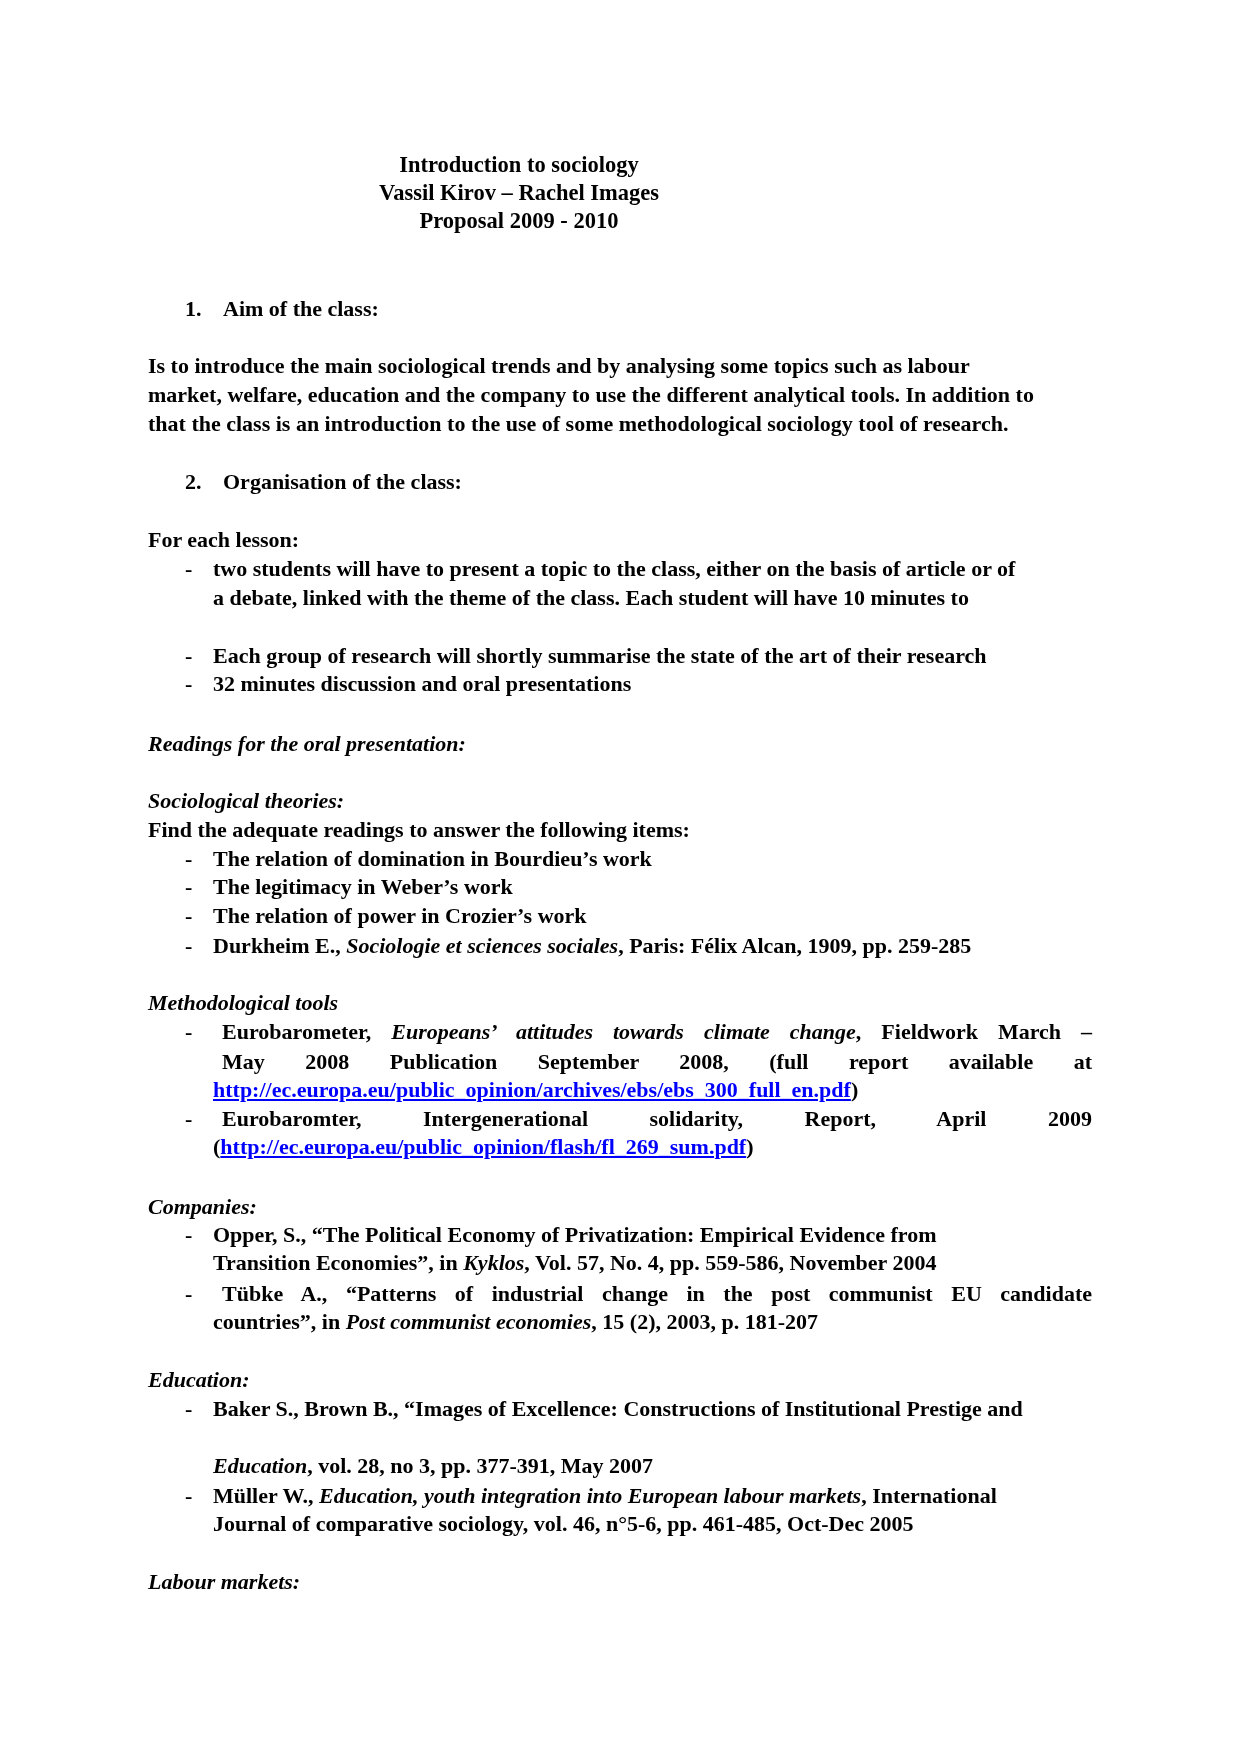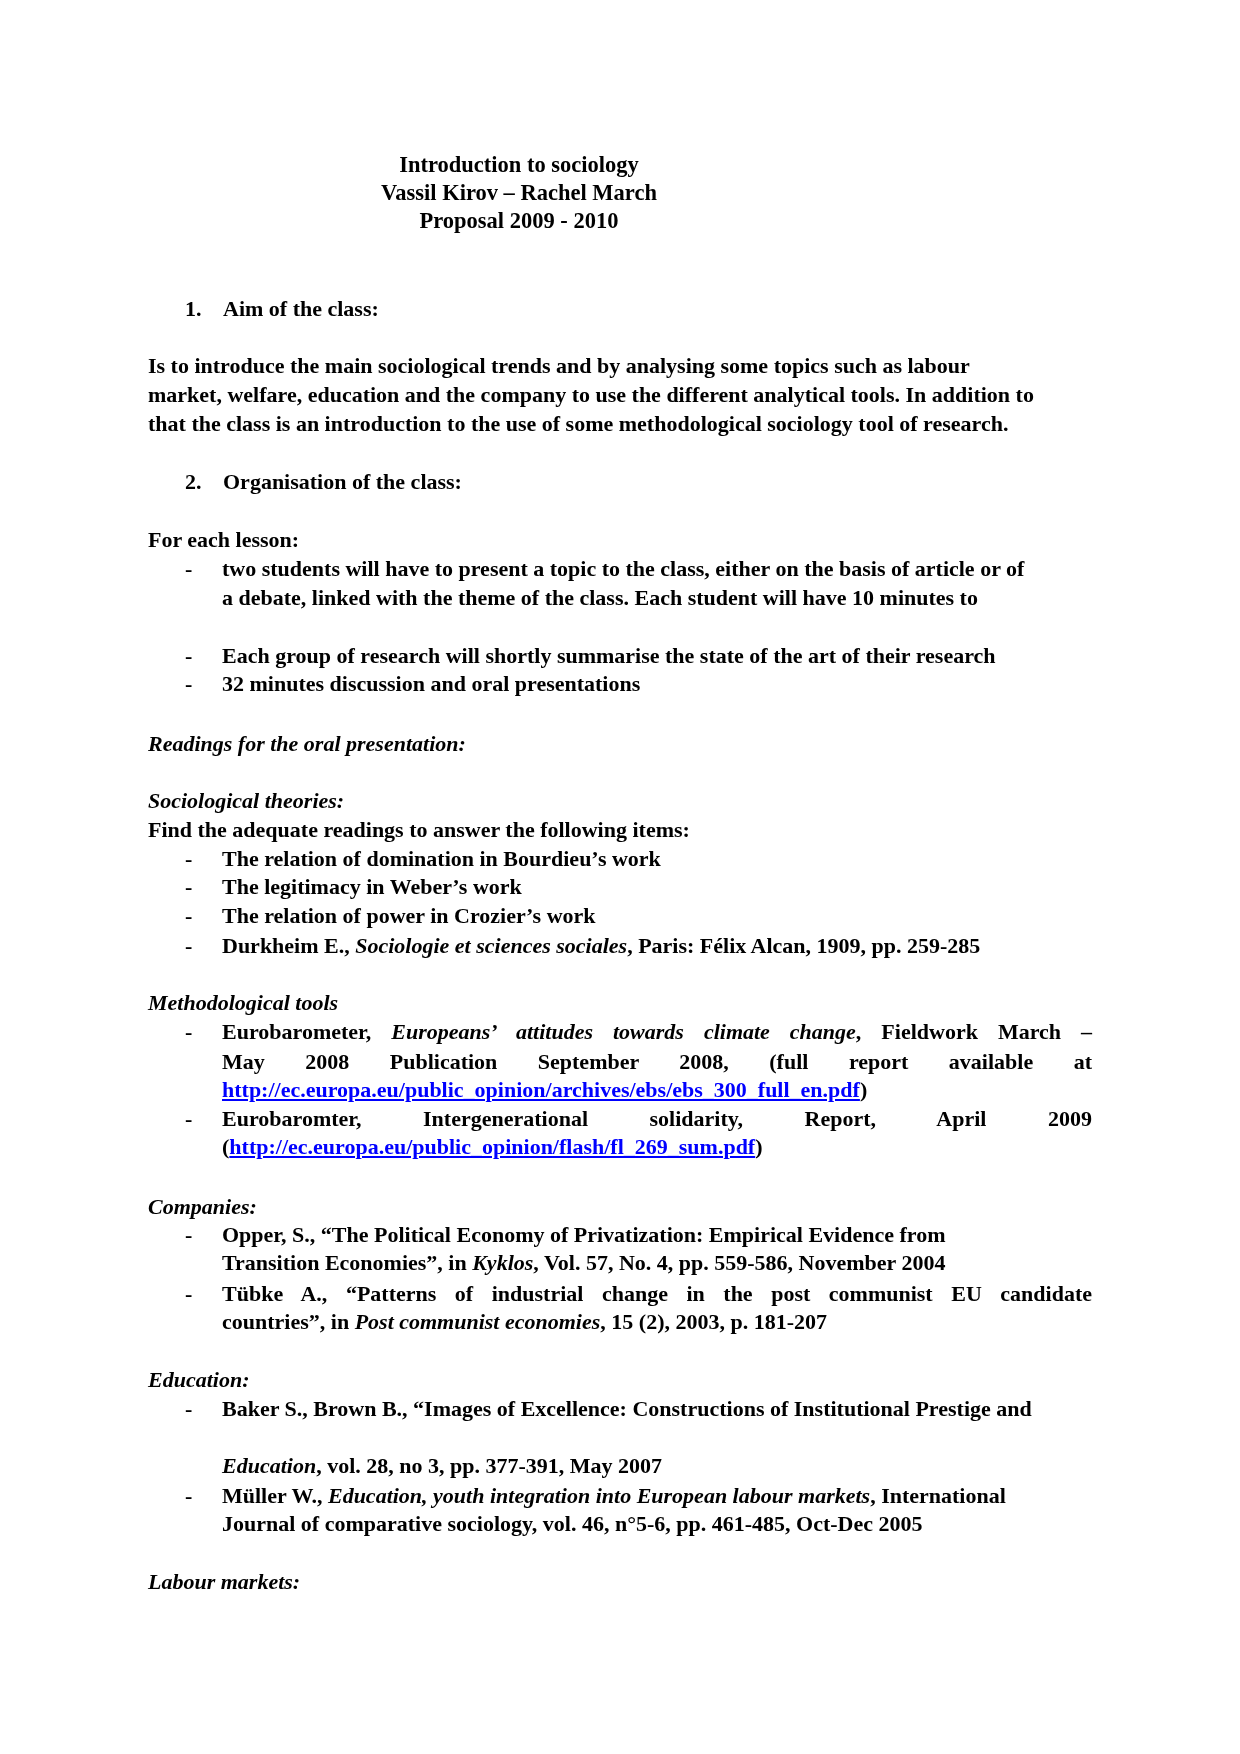--- a/index.html
+++ b/index.html
@@ -5,33 +5,33 @@
   html, body { margin: 0; padding: 0; background: #ffffff; }
   body { width: 1240px; height: 1754px; position: relative; overflow: hidden;
          font-family: "Liberation Serif", "DejaVu Serif", serif; color: #000; }
   .page { position: absolute; left: 0; top: 0; width: 1240px; height: 1754px; background: #fff; }
   .line { position: absolute; font-size: 22px; line-height: 28px; white-space: nowrap; font-weight: bold; }
   .title { left: 0; width: 1038px; text-align: center; font-weight: bold; font-size: 22.5px; }
   .body-l { left: 148px; }
   .num { left: 185px; font-weight: bold; }
   .numtxt { left: 223px; font-weight: bold; }
   .dash { left: 185px; }
-  .item { left: 222px; }
+  .item { left: 213px; }
   .just { left: 222px; width: 870px; text-align: justify; text-align-last: justify; white-space: normal; }
   .bi { font-weight: bold; font-style: italic; }
   .it { font-style: italic; }
   a.link { color: #0000ff; text-decoration: underline; }
 </style>
 </head>
 <body>
 
 <div class="page">
 
   <div class="line title" style="top:151px">Introduction to sociology</div>
-  <div class="line title" style="top:179px">Vassil Kirov – Rachel March</div>
+  <div class="line title" style="top:179px">Vassil Kirov – Rachel Images</div>
   <div class="line title" style="top:207px">Proposal 2009 - 2010</div>
 
   <div class="line num" style="top:295px">1.</div>
   <div class="line numtxt" style="top:295px">Aim of the class:</div>
   <div class="line body-l" style="top:352px">Is to introduce the main sociological trends and by analysing some topics such as labour</div>
   <div class="line body-l" style="top:381px">market, welfare, education and the company to use the different analytical tools. In addition to</div>
   <div class="line body-l" style="top:410px">that the class is an introduction to the use of some methodological sociology tool of research.</div>
 
   <div class="line num" style="top:468px">2.</div>
   <div class="line numtxt" style="top:468px">Organisation of the class:</div>

